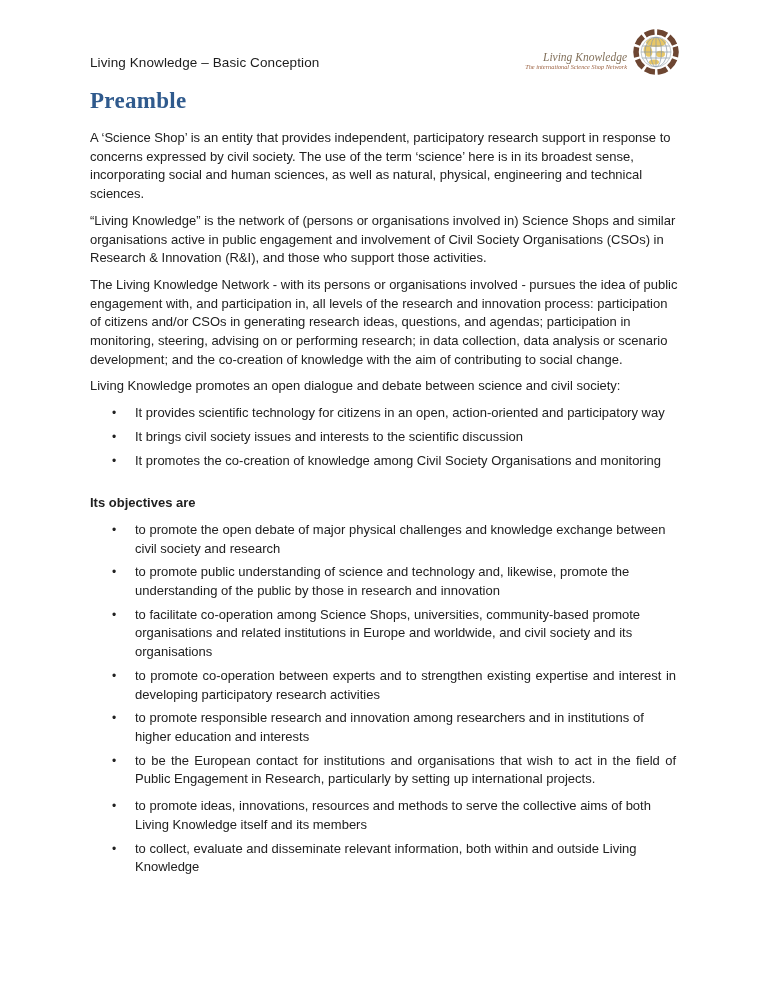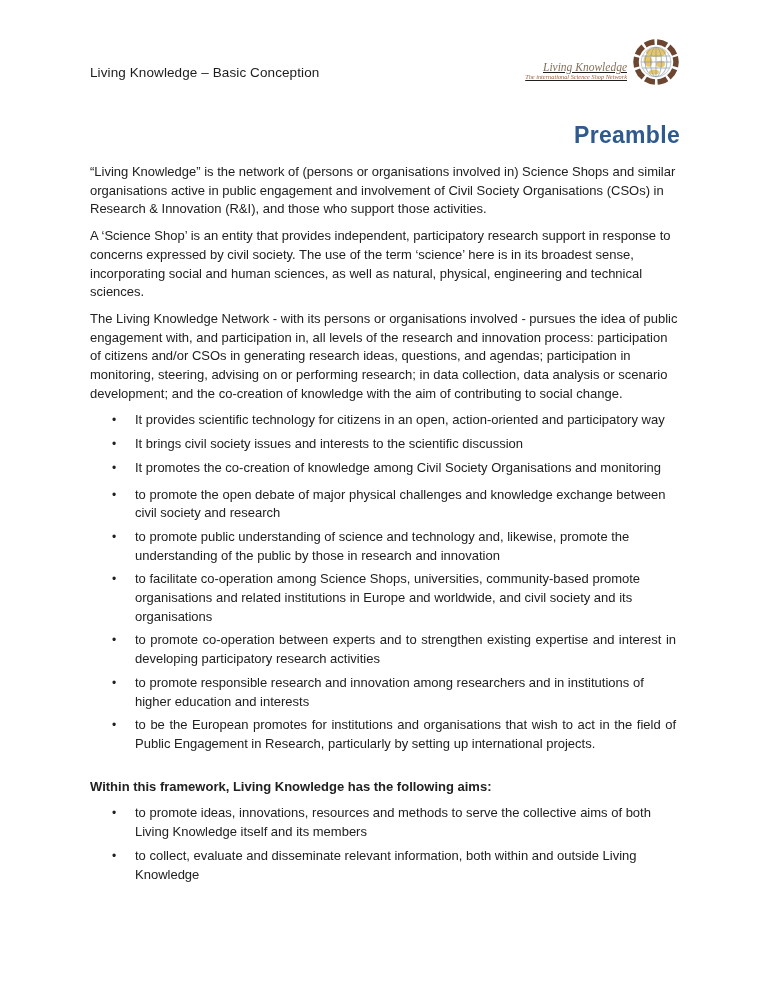--- a/index.html
+++ b/index.html
@@ -8,41 +8,40 @@
     height: 994px;
     background: #ffffff;
     font-family: "Liberation Sans", sans-serif;
     color: #212121;
     overflow: hidden;
   }
   .page {
     box-sizing: border-box;
     width: 768px;
     height: 994px;
-    padding: 38px 88px 0 90px;
+    padding: 28px 88px 0 90px;
     background: #ffffff;
   }
   
   .header-row {
     display: flex;
     justify-content: space-between;
     align-items: flex-start;
     height: 48px;
   }
   .doc-title {
     margin-top: 27px;
     font-size: 13.5px;
     color: #1c1c1c;
     letter-spacing: 0.1px;
   }
   .logo {
     display: flex;
     align-items: center;
     gap: 5px;
-    text-decoration: underline;
   }
   .logo-text {
     text-align: right;
     margin-top: 18px;
     line-height: 1.1;
   }
   .logo-name {
     font-family: "Liberation Serif", serif;
     font-style: italic;
     font-size: 11.5px;
@@ -53,28 +52,27 @@
     font-family: "Liberation Serif", serif;
     font-style: italic;
     font-size: 6.3px;
     color: #9a5f3e;
     display: block;
     white-space: nowrap;
   }
   .globe { flex: 0 0 auto; }
   
   h1.preamble {
-    font-family: Liberation Sans, sans-serif;
+    font-family: Liberation Serif, serif;
     font-size: 23px;
     font-weight: bold;
     color: #2f5a8d;
-    margin: 36px 0 15px 0;
+    margin: 12px 0 15px 0;
     letter-spacing: 0.3px;
     line-height: 26px;
-    text-align: right;
   }
   
   .body-text p {
     font-size: 13px;
     line-height: 18.7px;
     margin: 0 0 8px 0;
   }
   p.section-label {
     font-weight: bold;
     margin-top: 24px;
@@ -138,39 +136,41 @@
           <line x1="24" y1="9" x2="24" y2="39" stroke="#8a9aa8" stroke-width="0.7"></line>
         </g>
       </svg>
     </div>
   </div>
 
   <h1 class="preamble">Preamble</h1>
 
   <div class="body-text">
 
+    <p>A ‘Science Shop’ is an entity that provides independent, participatory research support in response to concerns expressed by civil society. The use of the term ‘science’ here is in its broadest sense, incorporating social and human sciences, as well as natural, physical, engineering and technical sciences.</p>
     <p>“Living Knowledge” is the network of (persons or organisations involved in) Science Shops and similar organisations active in public engagement and involvement of Civil Society Organisations (CSOs) in Research &amp; Innovation (R&amp;I), and those who support those activities.</p>
-    <p>A ‘Science Shop’ is an entity that provides independent, participatory research support in response to concerns expressed by civil society. The use of the term ‘science’ here is in its broadest sense, incorporating social and human sciences, as well as natural, physical, engineering and technical sciences.</p>
     <p>The Living Knowledge Network - with its persons or organisations involved - pursues the idea of public engagement with, and participation in, all levels of the research and innovation process: participation of citizens and/or CSOs  in generating research ideas, questions, and agendas; participation in monitoring, steering, advising on or performing research; in data collection, data analysis or scenario development; and the co-creation of knowledge with the aim of contributing to social change.</p>
+    <p>Living Knowledge promotes an open dialogue and debate between science and civil society:</p>
 
     <ul class="bullets dialogue">
       <li>
         <span class="marker">•</span>
         <span class="li-text">It provides scientific technology for citizens in an open, action-oriented and participatory way</span>
       </li>
       <li>
         <span class="marker">•</span>
         <span class="li-text">It brings civil society issues and interests to the scientific discussion</span>
       </li>
       <li>
         <span class="marker">•</span>
         <span class="li-text">It promotes the co-creation of knowledge among Civil Society Organisations and monitoring</span>
       </li>
     </ul>
 
+    <p class="section-label">Its objectives are</p>
 
     <ul class="bullets objectives">
       <li>
         <span class="marker">•</span>
         <span class="li-text">to promote the open debate of major physical challenges and knowledge exchange between civil society and research</span>
       </li>
       <li>
         <span class="marker">•</span>
         <span class="li-text">to promote public understanding of science and technology and, likewise, promote the understanding of the public by those in research and innovation</span>
       </li>
@@ -181,25 +181,24 @@
       <li>
         <span class="marker">•</span>
         <span class="li-text">to promote co-operation between experts and to strengthen existing expertise and interest in developing participatory research activities</span>
       </li>
       <li>
         <span class="marker">•</span>
         <span class="li-text">to promote responsible research and innovation among researchers and in institutions of higher education and interests</span>
       </li>
       <li>
         <span class="marker">•</span>
-        <span class="li-text">to be the European promotes for institutions and organisations that wish to act in the field of Public Engagement in Research, particularly by setting up international projects.</span>
+        <span class="li-text">to be the European contact for institutions and organisations that wish to act in the field of Public Engagement in Research, particularly by setting up international projects.</span>
       </li>
     </ul>
 
-    <p class="section-label">Within this framework, Living Knowledge has the following aims:</p>
 
     <ul class="bullets aims">
       <li>
         <span class="marker">•</span>
         <span class="li-text">to promote ideas, innovations, resources and methods to serve the collective aims of both Living Knowledge itself and its members</span>
       </li>
       <li>
         <span class="marker">•</span>
         <span class="li-text">to collect, evaluate and disseminate relevant information, both within and outside Living Knowledge</span>
       </li>

